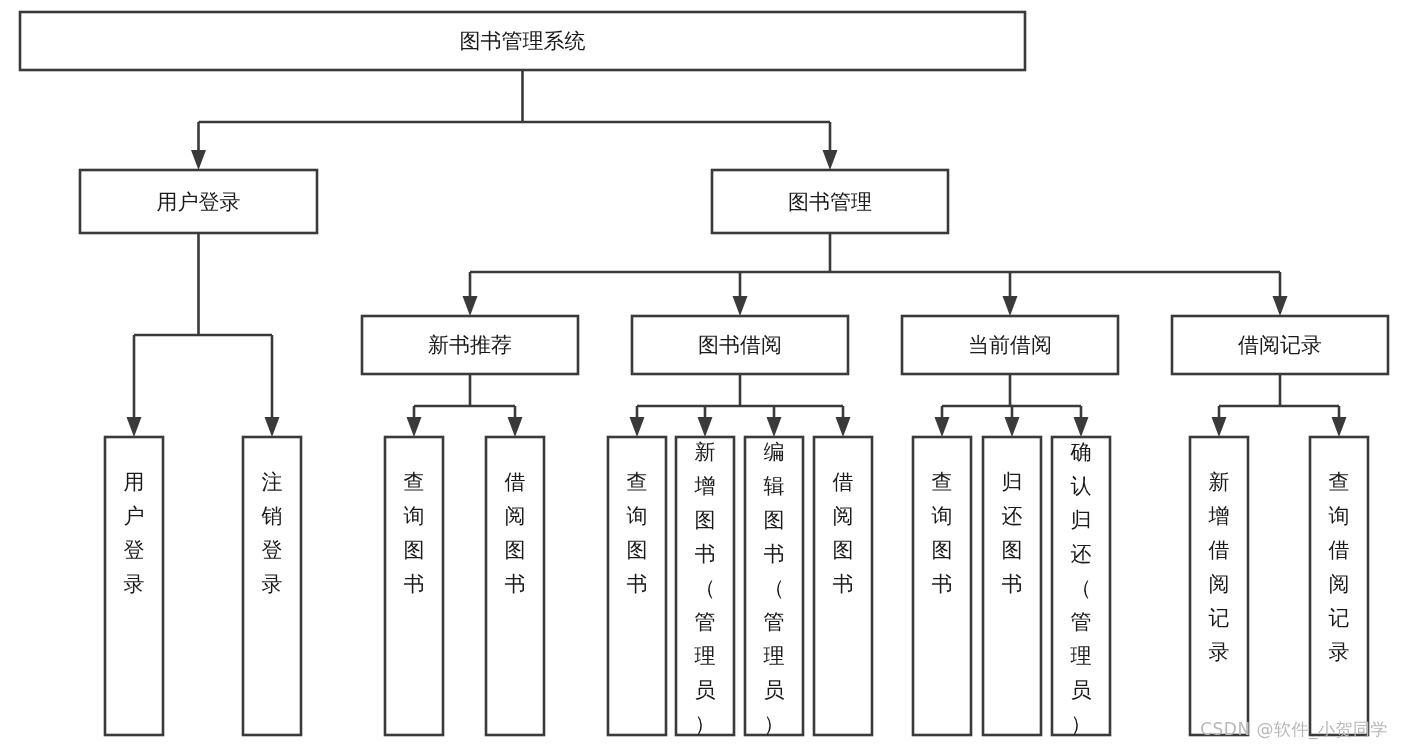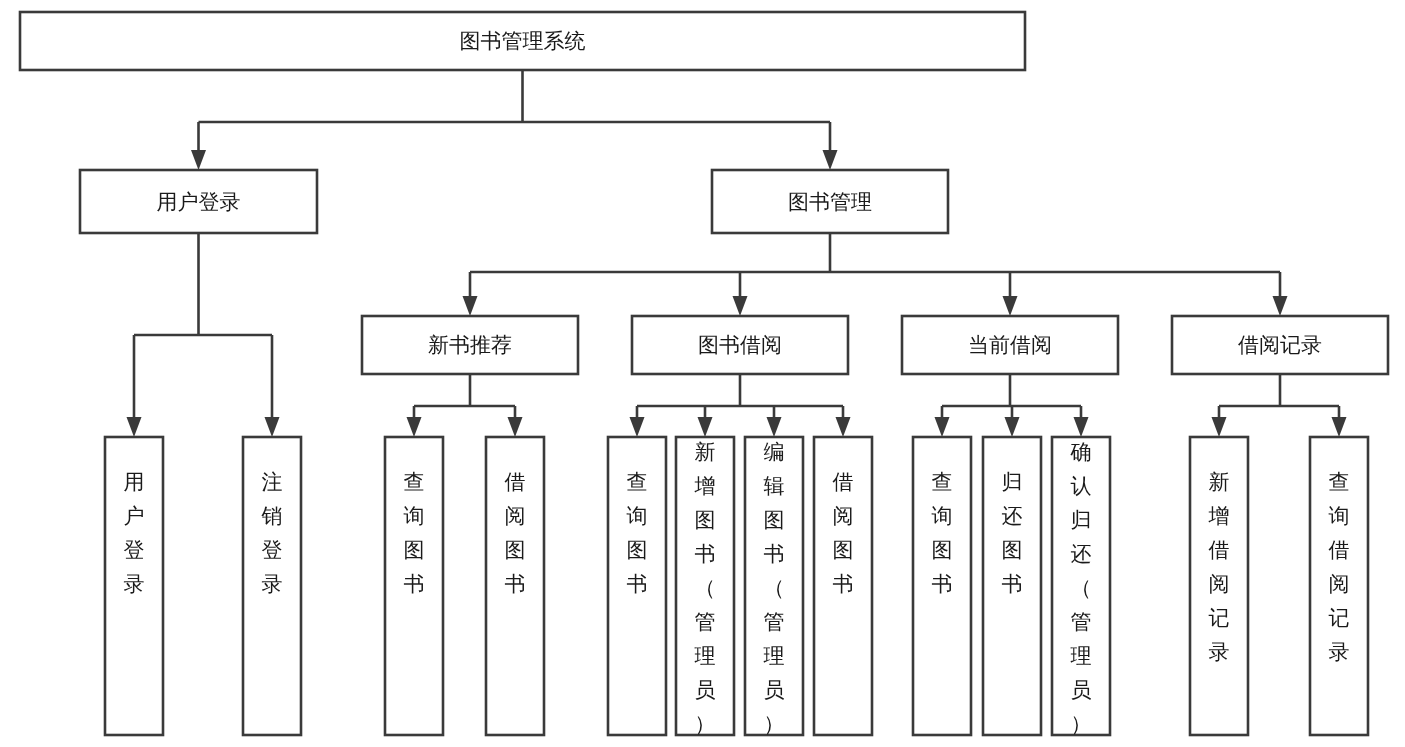--- a/index.html
+++ b/index.html
@@ -216,13 +216,14 @@
         <g>
           <rect x="1190" y="437" width="58" height="298" class="node-box"></rect>
           <text x="1219" y="489.48" class="node-label-vertical"><tspan x="1219" dy="0">新</tspan><tspan x="1219" dy="34">增</tspan><tspan x="1219" dy="34">借</tspan><tspan x="1219" dy="34">阅</tspan><tspan x="1219" dy="34">记</tspan><tspan x="1219" dy="34">录</tspan></text>
         </g>
         <g>
           <rect x="1310" y="437" width="58" height="298" class="node-box"></rect>
           <text x="1339" y="489.48" class="node-label-vertical"><tspan x="1339" dy="0">查</tspan><tspan x="1339" dy="34">询</tspan><tspan x="1339" dy="34">借</tspan><tspan x="1339" dy="34">阅</tspan><tspan x="1339" dy="34">记</tspan><tspan x="1339" dy="34">录</tspan></text>
         </g>
       </g>
     </svg>
+  <div class="watermark-text">CSDN @软件_小贺同学</div>
 </div>
 
 </body></html>

